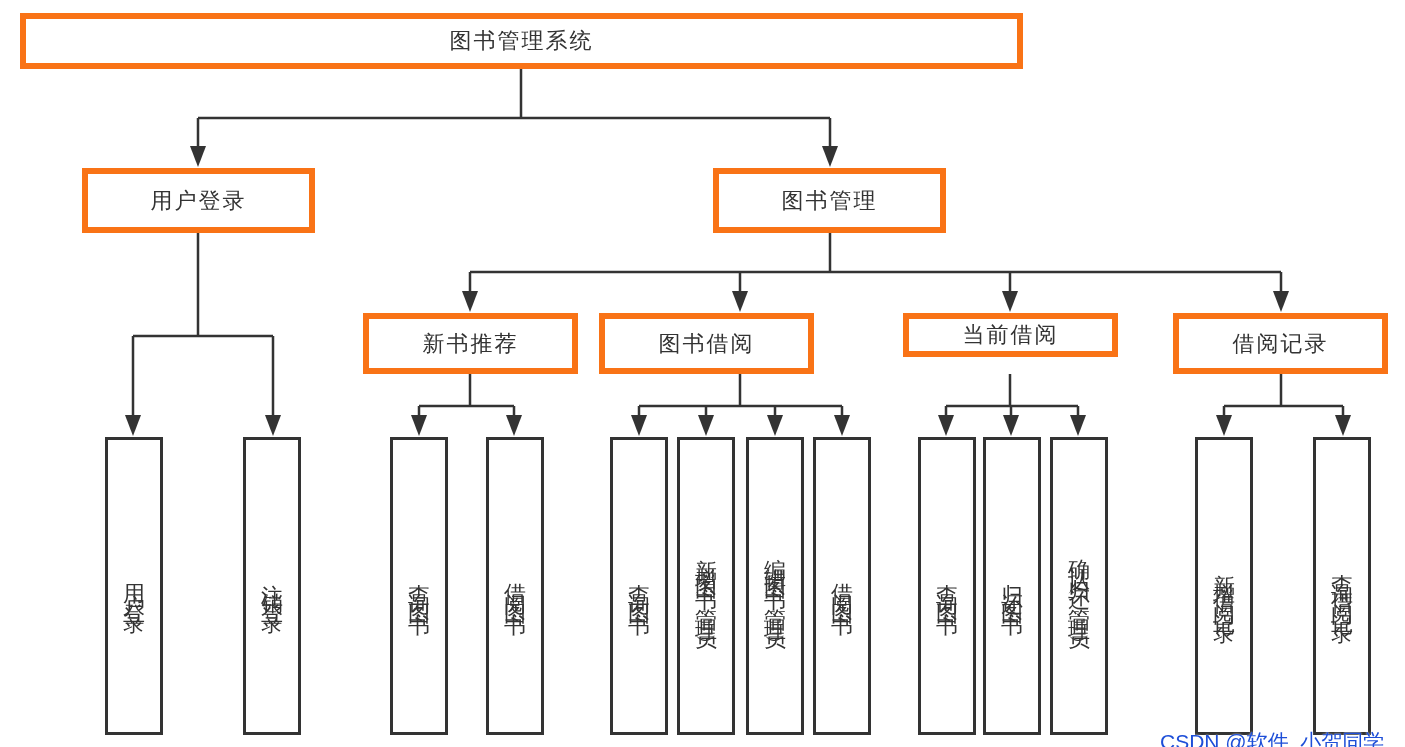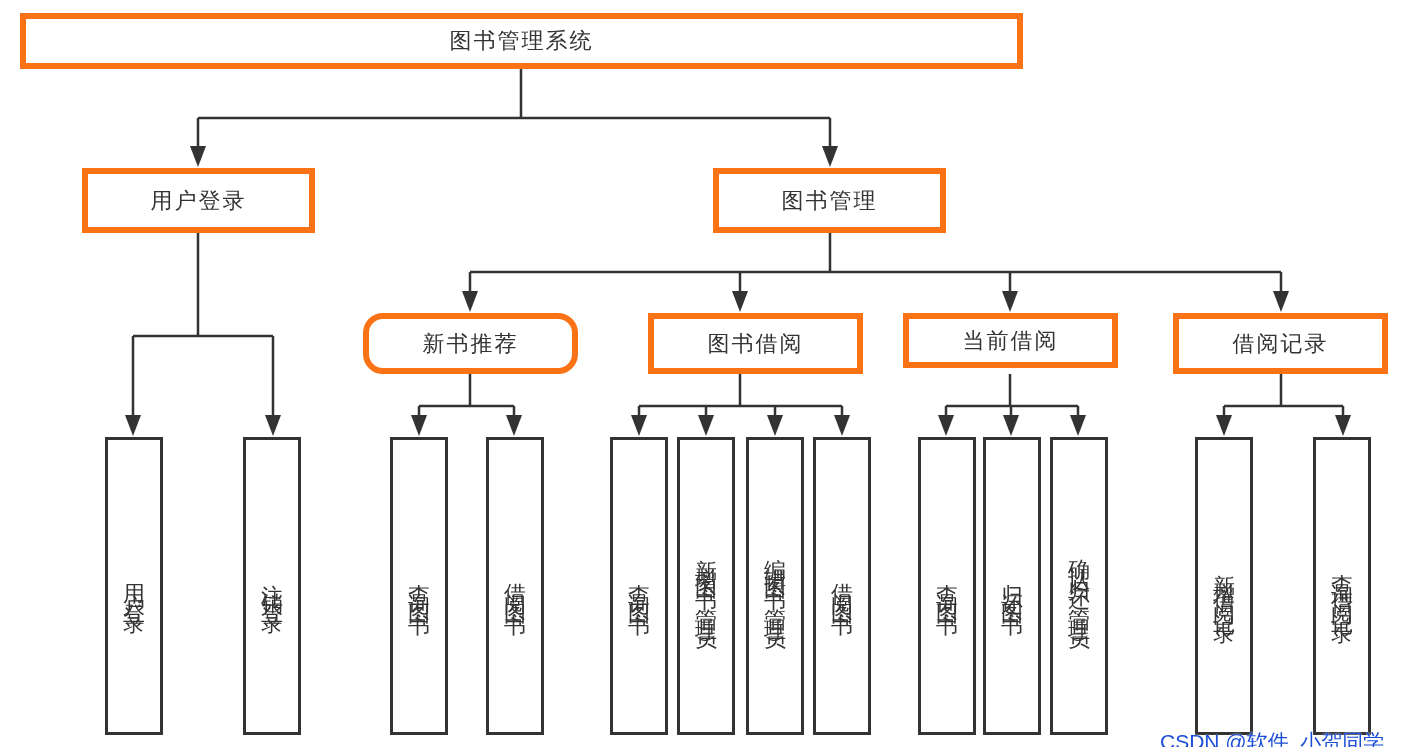--- a/index.html
+++ b/index.html
@@ -113,27 +113,27 @@
     <span>图书管理系统</span>
   </div>
 
   <div class="box" style="left:82px; top:168px; width:233px; height:65px;">
     <span>用户登录</span>
   </div>
   <div class="box" style="left:713px; top:168px; width:233px; height:65px;">
     <span>图书管理</span>
   </div>
 
-  <div class="box" style="left:363px; top:313px; width:215px; height:61px;border-radius:20px;">
+  <div class="box" style="left:363px; top:313px; width:215px; height:61px;">
     <span>新书推荐</span>
   </div>
-  <div class="box" style="left:648px; top:313px; width:215px; height:61px;">
+  <div class="box" style="left:599px; top:313px; width:215px; height:61px;">
     <span>图书借阅</span>
   </div>
-  <div class="box" style="left:903px; top:313px; width:215px; height:55px;align-items:center;">
+  <div class="box" style="left:903px; top:313px; width:215px; height:44px;align-items:center;">
     <span>当前借阅</span>
   </div>
   <div class="box" style="left:1173px; top:313px; width:215px; height:61px;justify-content:center;">
     <span>借阅记录</span>
   </div>
 
   <div class="vbox" style="left:105px;">
     <span class="vtext">用户登录</span>
   </div>
   <div class="vbox" style="left:243px;">

